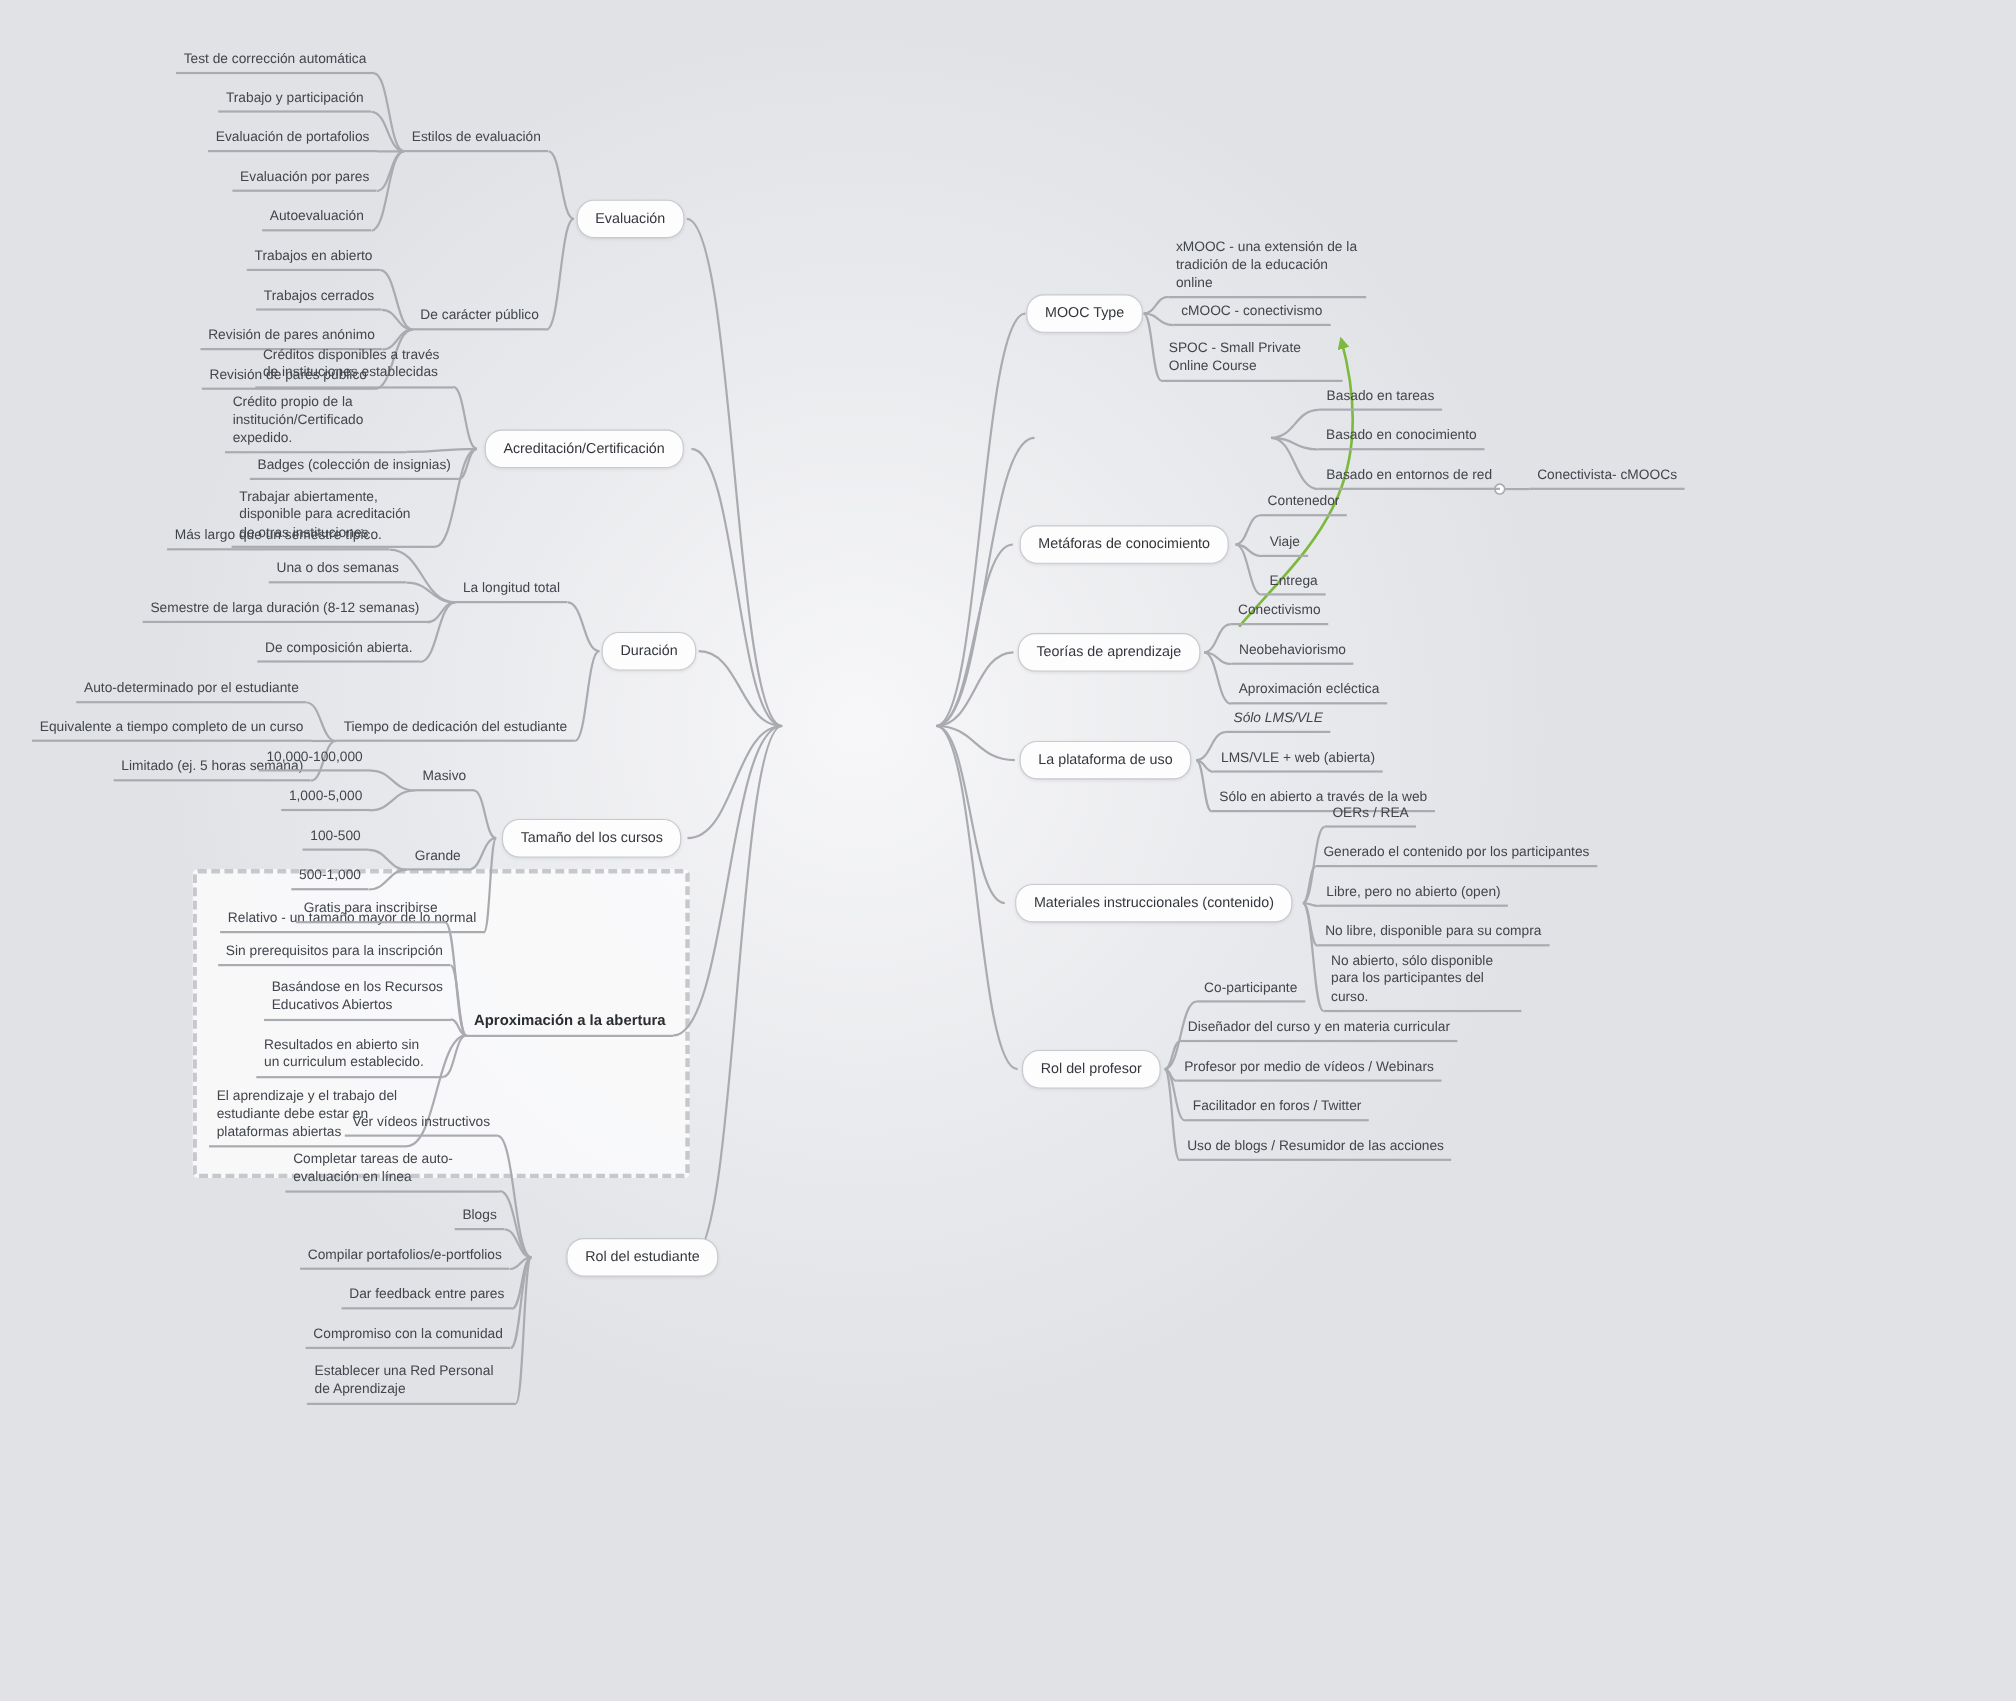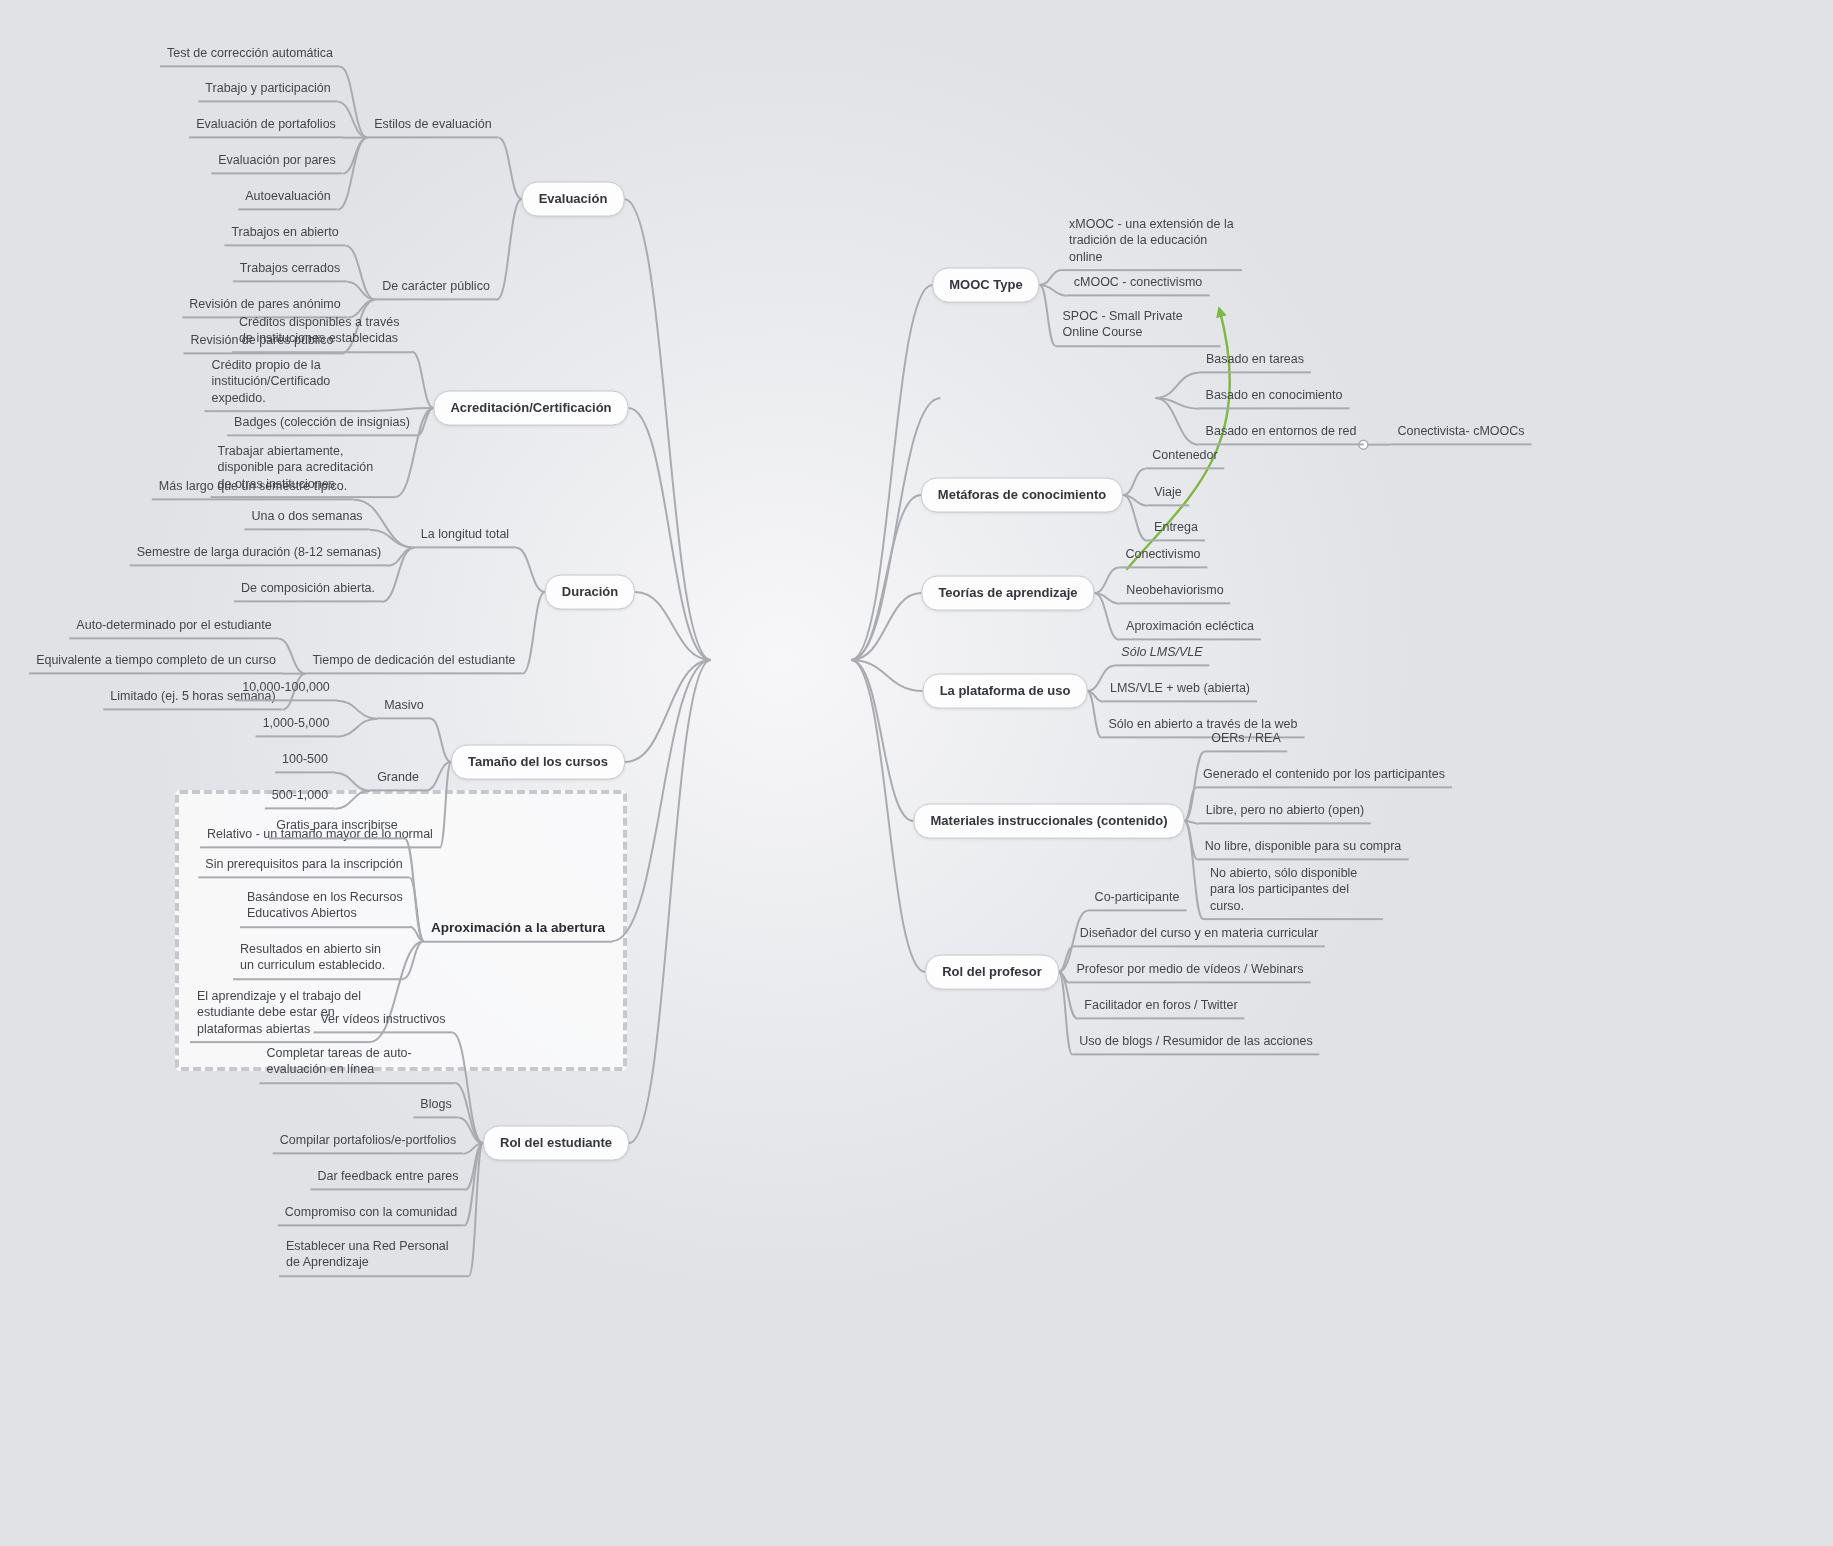--- a/index.html
+++ b/index.html
@@ -19,21 +19,21 @@
 
   .node {
     position:absolute; transform:translate(-50%,-50%); z-index:2;
     color:#42464c; font-size:12.5px; line-height:1.3; white-space:nowrap; cursor:default;
   }
   .node.wrap { white-space:normal; }
   .leaf, .boldleaf { padding:1px 7px 4px; border-bottom:2px solid #a9abb1; }
   .boldleaf { font-weight:bold; font-size:13.5px; color:#2a2d31; }
   .topic {
     background:#fdfdfe; border:1px solid #c7c9ce; border-radius:16px;
-    padding:8px 16px; font-weight:bold; font-size:13px; color:#33363b;
+    padding:8px 16px; font-weight:normal; font-size:13px; color:#33363b;
     box-shadow:0 1px 3px rgba(40,44,52,0.10);
   }
   .topicbox {
     background:#fdfdfe; border:1px solid #c7c9ce; border-radius:10px;
     padding:8px 12px; font-weight:bold; font-size:13px; color:#33363b; line-height:1.25;
     box-shadow:0 1px 3px rgba(40,44,52,0.10);
     display:flex; align-items:center; gap:8px; white-space:normal;
   }
   .topicbox .lbl { flex:1; }
   .link-badge { display:inline-flex; align-items:center; gap:3px; font-weight:bold; font-size:12px; color:#565b62; }
@@ -214,21 +214,21 @@
     <div class="node leaf" style="left: 398px; top: 780px;"><span class="lbl">Grande</span></div>
     <div class="node leaf" style="left: 305px; top: 762px;"><span class="lbl">100-500</span></div>
     <div class="node leaf" style="left: 300px; top: 798px;"><span class="lbl">500-1,000</span></div>
     <div class="node leaf" style="left: 320px; top: 837px;"><span class="lbl">Relativo - un tamaño mayor de lo normal</span></div>
     <div class="node boldleaf" style="left: 518px; top: 930px;"><span class="lbl">Aproximación a la abertura</span></div>
     <div class="node leaf" style="left: 337px; top: 828px;"><span class="lbl">Gratis para inscribirse</span></div>
     <div class="node leaf" style="left: 304px; top: 867px;"><span class="lbl">Sin prerequisitos para la inscripción</span></div>
     <div class="node leaf wrap" style="left: 325px; top: 908px; width: 170px;"><span class="lbl">Basándose en los Recursos Educativos Abiertos</span></div>
     <div class="node leaf wrap" style="left: 318px; top: 960px; width: 170px;"><span class="lbl">Resultados en abierto sin un curriculum establecido.</span></div>
     <div class="node leaf wrap" style="left: 280px; top: 1015px; width: 180px;"><span class="lbl">El aprendizaje y el trabajo del estudiante debe estar en plataformas abiertas</span></div>
-    <div class="node topic" style="left: 556px; top: 1143px;"><span class="lbl">Rol del estudiante</span></div>
+    <div class="node topic" style="left: 584px; top: 1143px;"><span class="lbl">Rol del estudiante</span></div>
     <div class="node leaf" style="left: 383px; top: 1022px;"><span class="lbl">Ver vídeos instructivos</span></div>
     <div class="node leaf wrap" style="left: 357px; top: 1064px; width: 195px;"><span class="lbl">Completar tareas de auto-evaluación en línea</span></div>
     <div class="node leaf" style="left: 436px; top: 1107px;"><span class="lbl">Blogs</span></div>
     <div class="node leaf" style="left: 368px; top: 1143px;"><span class="lbl">Compilar portafolios/e-portfolios</span></div>
     <div class="node leaf" style="left: 388px; top: 1179px;"><span class="lbl">Dar feedback entre pares</span></div>
     <div class="node leaf" style="left: 371px; top: 1215px;"><span class="lbl">Compromiso con la comunidad</span></div>
     <div class="node leaf wrap" style="left: 374px; top: 1257px; width: 190px;"><span class="lbl">Establecer una Red Personal de Aprendizaje</span></div>
   </div>
 
 </body></html>

